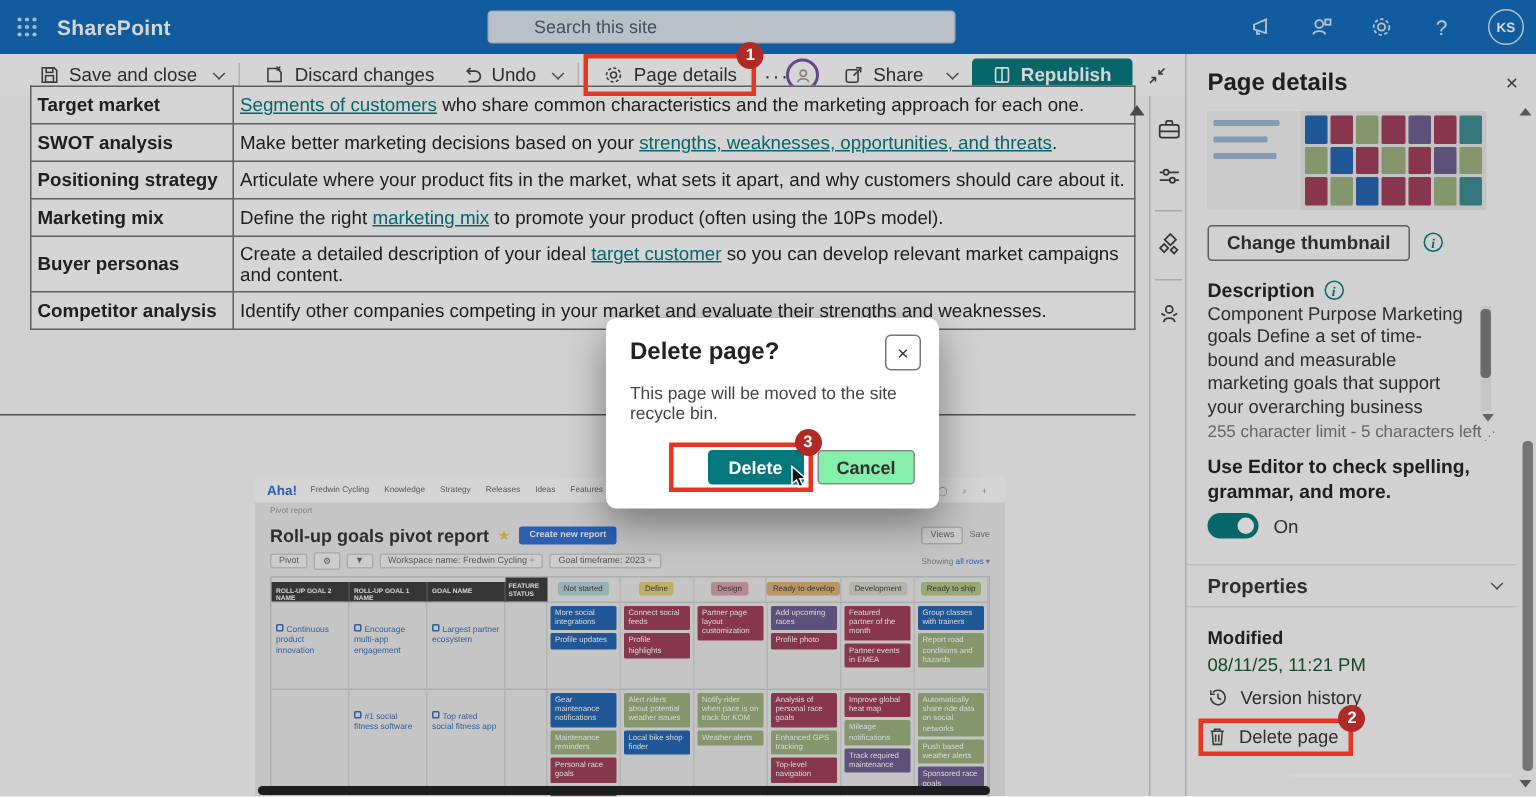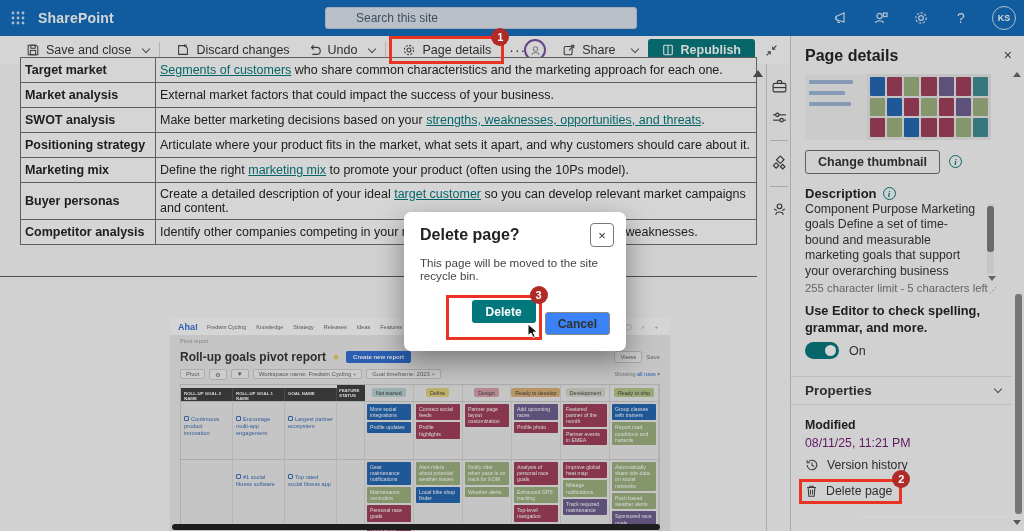--- a/index.html
+++ b/index.html
@@ -128,21 +128,21 @@
   .editor-text { position:absolute; left:14px; top:266px; width:200px; font-size:12.8px; font-weight:bold; color:#222; line-height:1.35; }
   .toggle-row { position:absolute; left:14px; top:306px; display:flex; align-items:center; gap:10px; }
   .toggle { width:34px; height:17px; border-radius:9px; background:var(--teal,#03787c); position:relative; }
   .toggle-knob { position:absolute; right:3px; top:3px; width:11px; height:11px; background:#fff; border-radius:50%; }
   .toggle-label { font-size:12.5px; color:#333; }
   .pdiv { position:absolute; left:0; width:220px; height:1px; background:#e1e1e1; }
   .sec-row { position:absolute; left:14px; width:196px; height:20px; display:flex; align-items:center;
     font-size:13.5px; font-weight:bold; color:#333; }
   .sec-row .chev { margin-left:auto; }
   .mod-label { position:absolute; left:14px; top:382px; font-size:12.3px; font-weight:bold; color:#222; }
-  .mod-val { position:absolute; left:14px; top:400px; font-size:12.3px; color:#701a75; }
+  .mod-val { position:absolute; left:14px; top:400px; font-size:12.3px; color:#14532d; }
   .link-row { position:absolute; left:14px; display:flex; align-items:center; gap:8px;
     font-size:12.3px; color:#333; cursor:pointer; }
   .wm { position:absolute; right:14px; top:458px; font-size:15px; color:rgba(255,255,255,0.45); }
   .wm-line { position:absolute; right:16px; top:480px; width:148px; height:2px; background:#fff; }
   .panel-sb { position:absolute; right:2px; top:30px; width:8px; height:460px; }
   .panel-sb-up { position:absolute; right:3px; top:36px; width:0; height:0;
     border-left:4px solid transparent; border-right:4px solid transparent; border-bottom:5px solid #666; }
   .panel-sb-thumb { position:absolute; right:2px; top:258px; width:7px; height:220px; background:#8a8a8a; border-radius:3px; }
   .panel-sb-down { position:absolute; right:3px; bottom:6px; width:0; height:0;
     border-left:4px solid transparent; border-right:4px solid transparent; border-top:5px solid #666; }
@@ -152,22 +152,22 @@
   .dialog { position:absolute; left:404px; top:212px; width:222px; background:#fff; border-radius:7px;
     box-shadow:0 10px 28px rgba(0,0,0,0.4); z-index:60; padding:14px 16px 16px 16px; }
   .dlg-title { font-size:16px; font-weight:bold; color:#222; }
   .dlg-close { position:absolute; right:12px; top:11px; width:24px; height:24px;
     border:1.5px solid #777; border-radius:4px; background:#fff; font-size:13px; color:#333;
     display:flex; align-items:center; justify-content:center; }
   .dlg-body { margin-top:12px; font-size:11.6px; color:#444; }
   .dlg-btns { margin-top:18px; display:flex; justify-content:flex-end; gap:9px; }
   .btn-delete { background:var(--teal,#03787c); color:#fff; font-size:12px; font-weight:bold;
     border:none; border-radius:3px; height:23px; padding:0 14px;margin-left:20px; }
-  .btn-cancel { background:#3b82f6; color:#323130; font-size:12px; font-weight:bold;
-    border:1px solid #8a8886; border-radius:3px; height:23px; padding:0 12px;margin-top:12px; }
+  .btn-cancel { background:#86efac; color:#323130; font-size:12px; font-weight:bold;
+    border:1px solid #8a8886; border-radius:3px; height:23px; padding:0 12px; }
   .cursor-ptr { position:absolute; right:-4px; bottom:-8px; z-index:72; }
 
   .ico { display:inline-flex; align-items:center; justify-content:center; }
 </style>
 </head>
 <body>
 
 <div class="app">
 
   <header class="topbar">
@@ -303,24 +303,20 @@
       </span>
     </div>
   </div>
 
   <div class="canvas">
     <table class="mktable">
       <tbody>
           <tr>
             <th>Target market</th>
             <td><span class="tlink">Segments of customers</span><span> who share common characteristics and the marketing approach for each one.</span></td>
-          </tr>
-          <tr>
-            <th>Market analysis</th>
-            <td><span>External market factors that could impact the success of your business.</span></td>
           </tr>
           <tr>
             <th>SWOT analysis</th>
             <td><span>Make better marketing decisions based on your </span><span class="tlink">strengths, weaknesses, opportunities, and threats</span><span>.</span></td>
           </tr>
           <tr>
             <th>Positioning strategy</th>
             <td><span>Articulate where your product fits in the market, what sets it apart, and why customers should care about it.</span></td>
           </tr>
           <tr>

